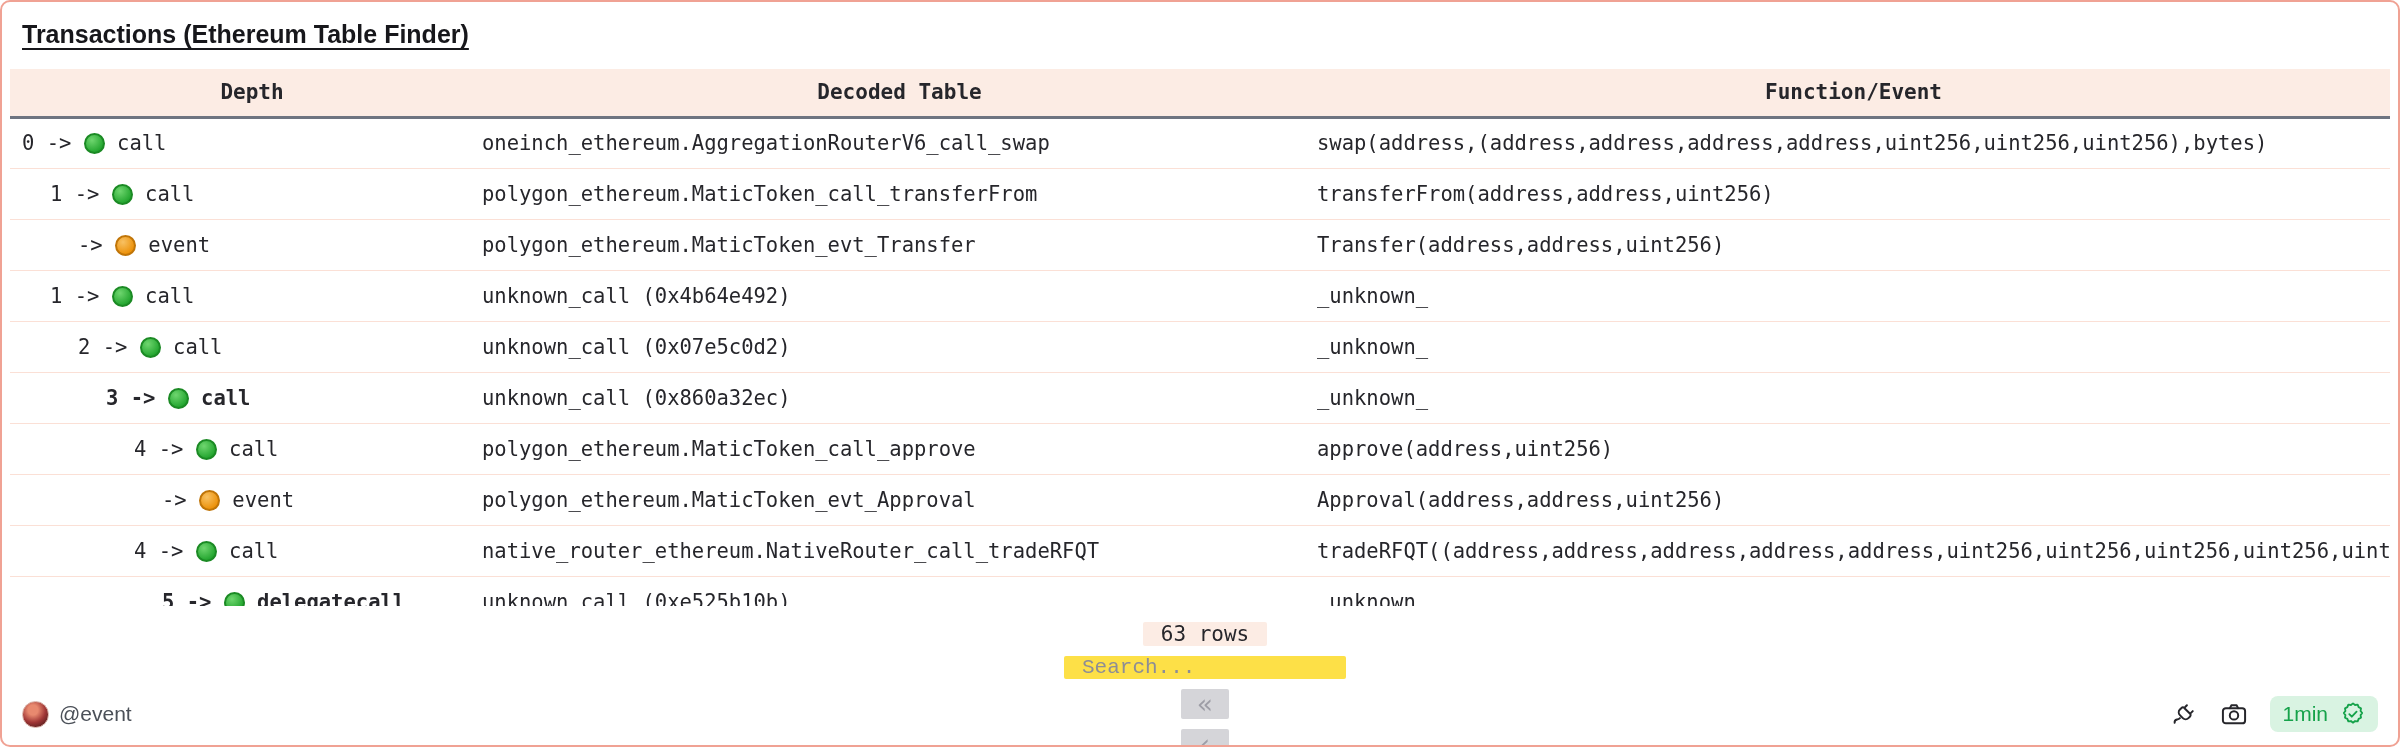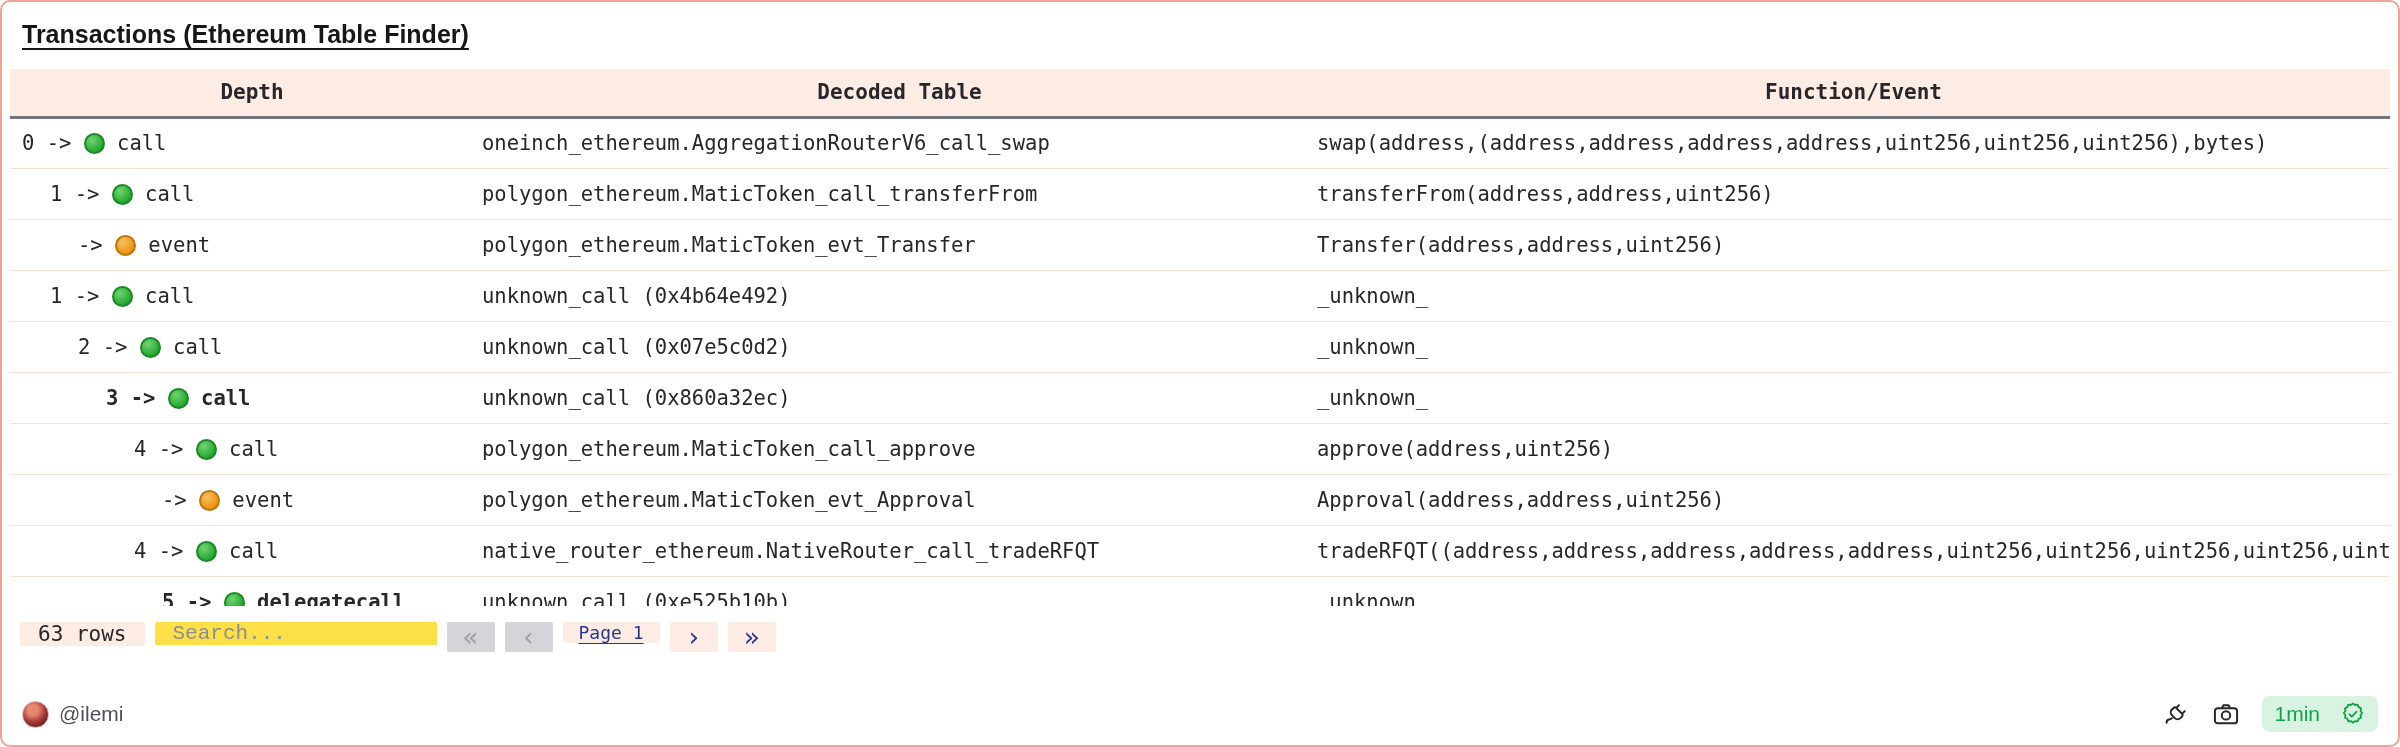--- a/index.html
+++ b/index.html
@@ -41,21 +41,21 @@
   td.depth { padding-left:12px; white-space:pre; }
   .depth-inner { display:inline-block; }
   .dot {
     display:inline-block; width:21px; height:21px; border-radius:50%;
     vertical-align:-4px;
   }
   .dot.green  { background:radial-gradient(circle at 35% 30%, #6fd66f, #23a52f 75%); border:2px solid #1b8a24; }
   .dot.orange { background:radial-gradient(circle at 35% 30%, #f8c163, #ec9109 75%); border:2px solid #c07508; }
 
   
-  .pagination { display:flex; align-items:flex-start; gap:10px; margin:16px 0 0 10px; height:52px; }
+  .pagination { display:flex; align-items:center; gap:10px; margin:16px 0 0 10px; height:52px;flex-direction:column; }
   .rows-badge {
     background:#fcece4; color:#26262b; font-size:21px;
     display:flex; align-items:center; padding:0 18px; border-radius:2px;
   }
   .search-input {
     background:#fde047; border:none; outline:none; width:282px;
     font-family:Liberation Mono, monospace; font-size:21px; color:#26262b;
     padding:0 18px; border-radius:2px;
   }
   .search-input::placeholder { color:#8d8d96; }
@@ -80,21 +80,21 @@
   }
   .avatar {
     width:27px; height:27px; border-radius:50%; margin-right:10px;
     background:radial-gradient(circle at 40% 32%, #e8896f 0 22%, #a03636 55%, #3c1616 95%);
     border:1px solid #d8b0a6;
   }
   .footer-right { margin-left:auto; display:flex; align-items:center; gap:22px; }
   .icon-btn { background:none; border:none; padding:0; cursor:pointer; display:flex; align-items:center; }
   .fresh-badge {
     background:#d9f3e2; border-radius:8px; padding:5px 12px;
-    display:flex; align-items:center; gap:20px;
+    display:flex; align-items:center; gap:12px;
     color:#15a24a; font-size:21px; font-family:"Liberation Sans", sans-serif;
   }
 </style>
 </head>
 <body>
 
 <div class="page">
 
   <h1 class="title">Transactions (Ethereum Table Finder)</h1>
 
@@ -181,21 +181,21 @@
     <input class="search-input" type="text" placeholder="Search..." style="">
     <button class="pg-btn disabled">«</button>
     <button class="pg-btn disabled">‹</button>
     <button class="page-link">Page 1</button>
     <button class="pg-btn">›</button>
     <button class="pg-btn">»</button>
   </div>
 
   <div class="footer">
     <span class="avatar"></span>
-    <span>@ilemi</span>
+    <span>@event</span>
     <div class="footer-right">
       <button class="icon-btn" title="">
         <svg width="28" height="28" viewBox="0 0 24 24" fill="none" stroke="#26262b" stroke-width="1.7" stroke-linecap="round" stroke-linejoin="round">
           <path d="M14.5 4.5 L13 6 M19.5 9.5 L18 11"></path>
           <path d="M12.2 6.8 l5 5 a1.6 1.6 0 0 1 0 2.3 l-1.4 1.4 a3.4 3.4 0 0 1 -4.8 0 l-2.5 -2.5 a3.4 3.4 0 0 1 0 -4.8 l1.4 -1.4 a1.6 1.6 0 0 1 2.3 0 z"></path>
           <path d="M8.5 15.5 c-2 2 -5 .5 -4.5 4"></path>
         </svg>
       </button>
       <button class="icon-btn" title="">
         <svg width="28" height="28" viewBox="0 0 24 24" fill="none" stroke="#26262b" stroke-width="1.7" stroke-linecap="round" stroke-linejoin="round">

